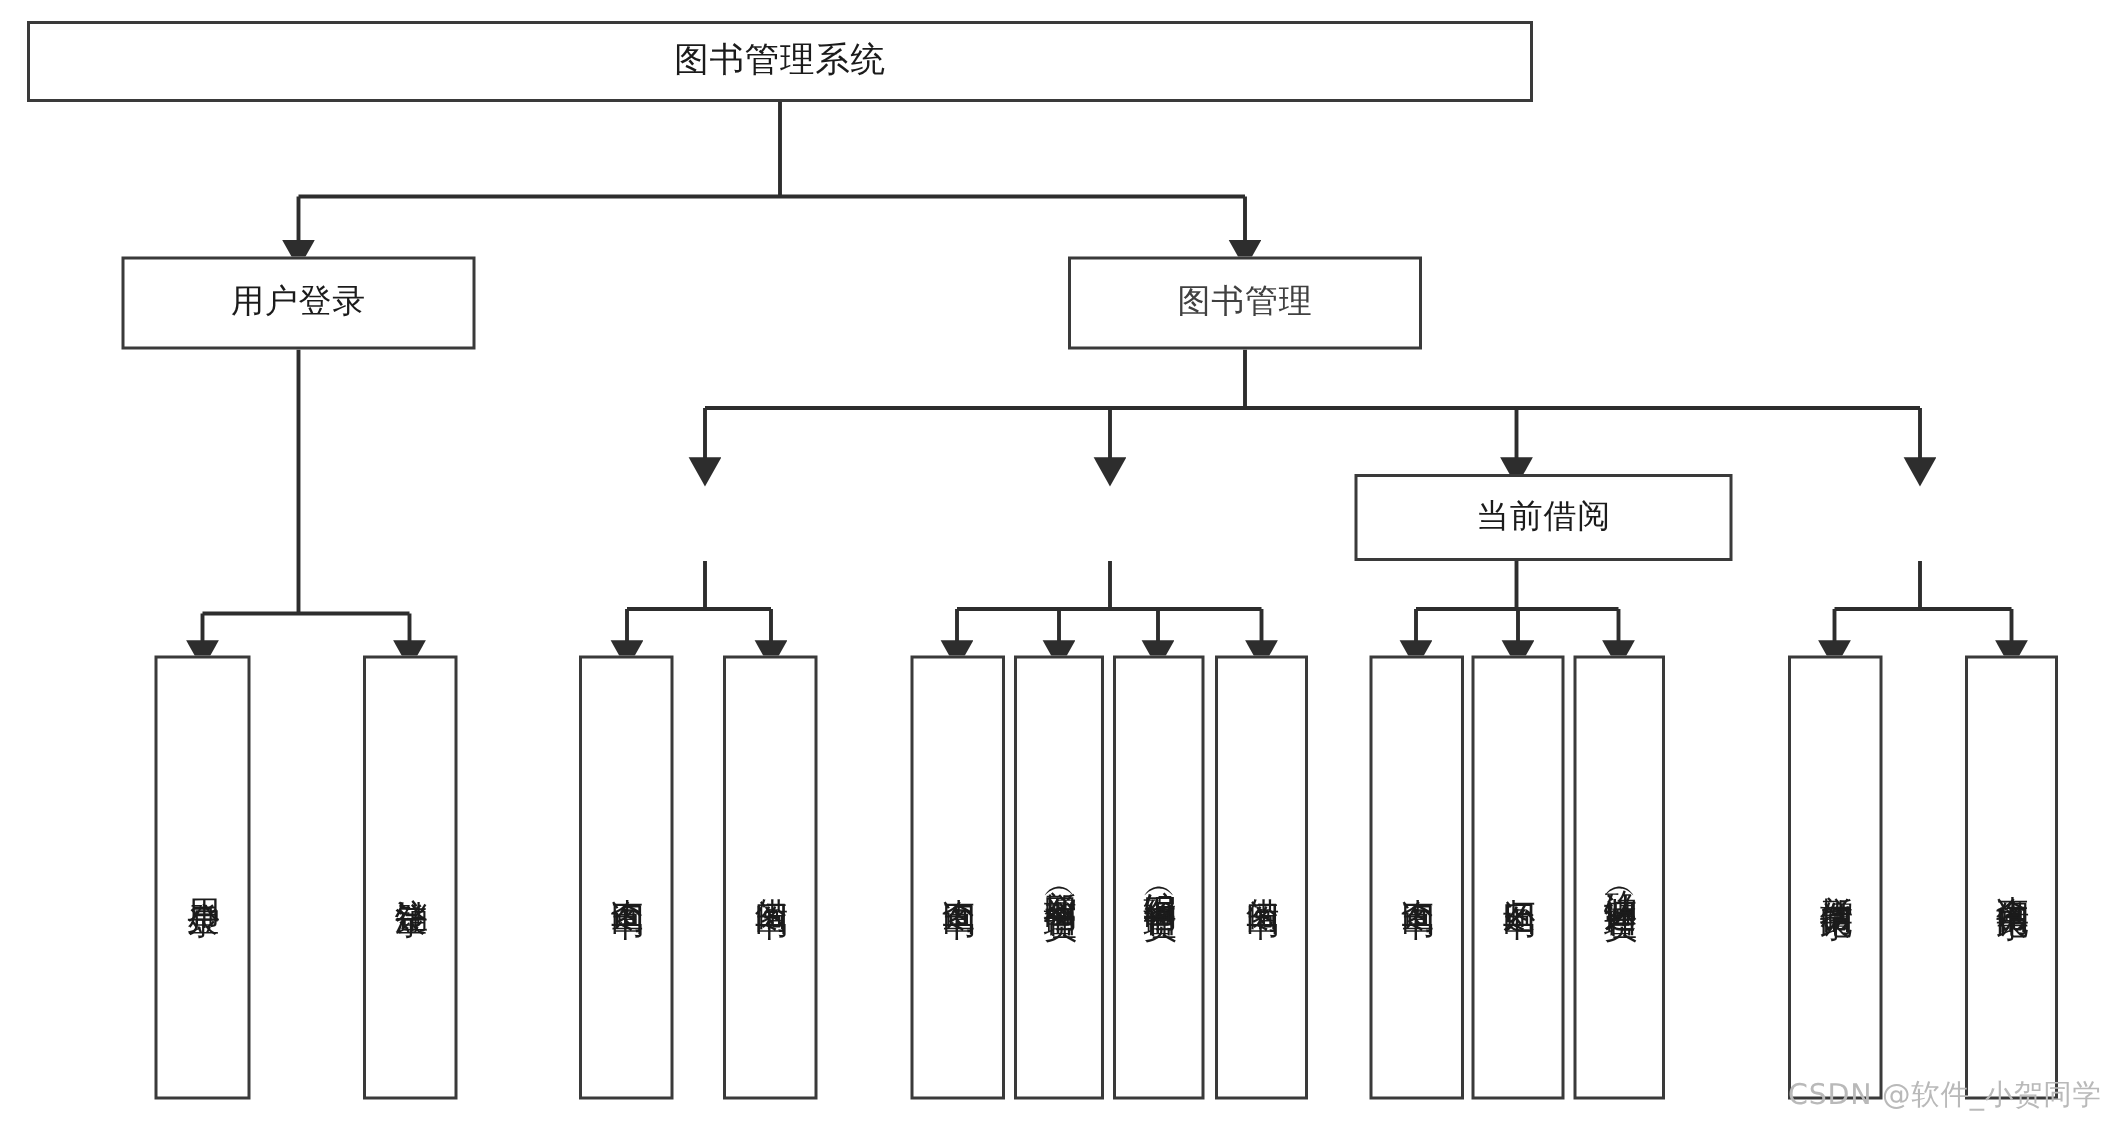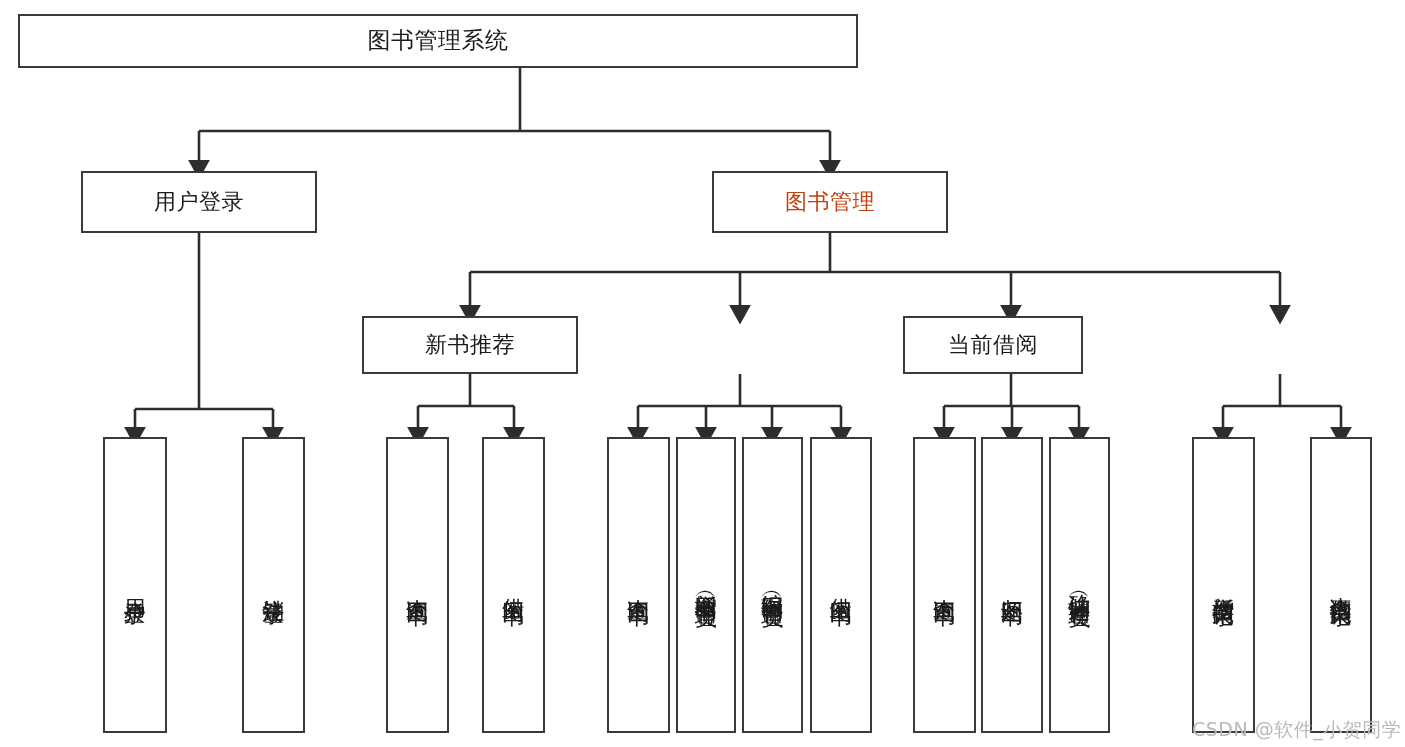--- a/index.html
+++ b/index.html
@@ -124,27 +124,26 @@
     </g>
 
     <g stroke="#2d2d2d" stroke-width="2.6" fill="none">
       <path d="M1280,374 L1280,406"></path>
       <path d="M1223,406 L1341,406"></path>
       <path d="M1223,406 L1223,430" marker-end="url(#arrowhead)"></path>
       <path d="M1341,406 L1341,430" marker-end="url(#arrowhead)"></path>
     </g>
   </svg>
 
-  <div class="node node-h node-root" style="left: 18px; top: 14px; width: 840px; height: 54px; border-color: rgb(58, 58, 58); color: rgb(27, 27, 27);">图书管理系统</div>
+  <div class="node node-h node-root" style="left: 18px; top: 14px; width: 1004px; height: 54px; border-color: rgb(58, 58, 58); color: rgb(27, 27, 27);">图书管理系统</div>
 
   <div class="node node-h" style="left: 81px; top: 171px; width: 236px; height: 62px; border-color: rgb(58, 58, 58); color: rgb(27, 27, 27);">用户登录</div>
-  <div class="node node-h" style="left: 712px; top: 171px; width: 236px; height: 62px; border-color: rgb(58, 58, 58); color: #c2410c;">图书管理</div>
+  <div class="node node-h" style="left: 712px; top: 171px; width: 236px; height: 62px; border-color: rgb(58, 58, 58); color: #404040;">图书管理</div>
 
-  <div class="node node-h" style="left: 362px; top: 316px; width: 216px; height: 58px; border-color: rgb(58, 58, 58); color: rgb(27, 27, 27);">新书推荐</div>
-  <div class="node node-h" style="left: 903px; top: 316px; width: 180px; height: 58px; border-color: rgb(58, 58, 58); color: rgb(27, 27, 27);">当前借阅</div>
+  <div class="node node-h" style="left: 903px; top: 316px; width: 252px; height: 58px; border-color: rgb(58, 58, 58); color: rgb(27, 27, 27);">当前借阅</div>
 
   <div class="node node-v" style="left: 103px; top: 437px; width: 64px; height: 296px; border-color: rgb(58, 58, 58); color: rgb(27, 27, 27);">用户登录</div>
   <div class="node node-v" style="left: 242px; top: 437px; width: 63px; height: 296px; border-color: rgb(58, 58, 58); color: rgb(27, 27, 27);">注销登录</div>
   <div class="node node-v" style="left: 386px; top: 437px; width: 63px; height: 296px; border-color: rgb(58, 58, 58); color: rgb(27, 27, 27);">查询图书</div>
   <div class="node node-v" style="left: 482px; top: 437px; width: 63px; height: 296px; border-color: rgb(58, 58, 58); color: rgb(27, 27, 27);">借阅图书</div>
   <div class="node node-v" style="left: 607px; top: 437px; width: 63px; height: 296px; border-color: rgb(58, 58, 58); color: rgb(27, 27, 27);">查询图书</div>
   <div class="node node-v" style="left: 676px; top: 437px; width: 60px; height: 296px; border-color: rgb(58, 58, 58); color: rgb(27, 27, 27);">新增图书（管理员）</div>
   <div class="node node-v" style="left: 742px; top: 437px; width: 61px; height: 296px; border-color: rgb(58, 58, 58); color: rgb(27, 27, 27);">编辑图书（管理员）</div>
   <div class="node node-v" style="left: 810px; top: 437px; width: 62px; height: 296px; border-color: rgb(58, 58, 58); color: rgb(27, 27, 27);">借阅图书</div>
   <div class="node node-v" style="left: 913px; top: 437px; width: 63px; height: 296px; border-color: rgb(58, 58, 58); color: rgb(27, 27, 27);">查询图书</div>

